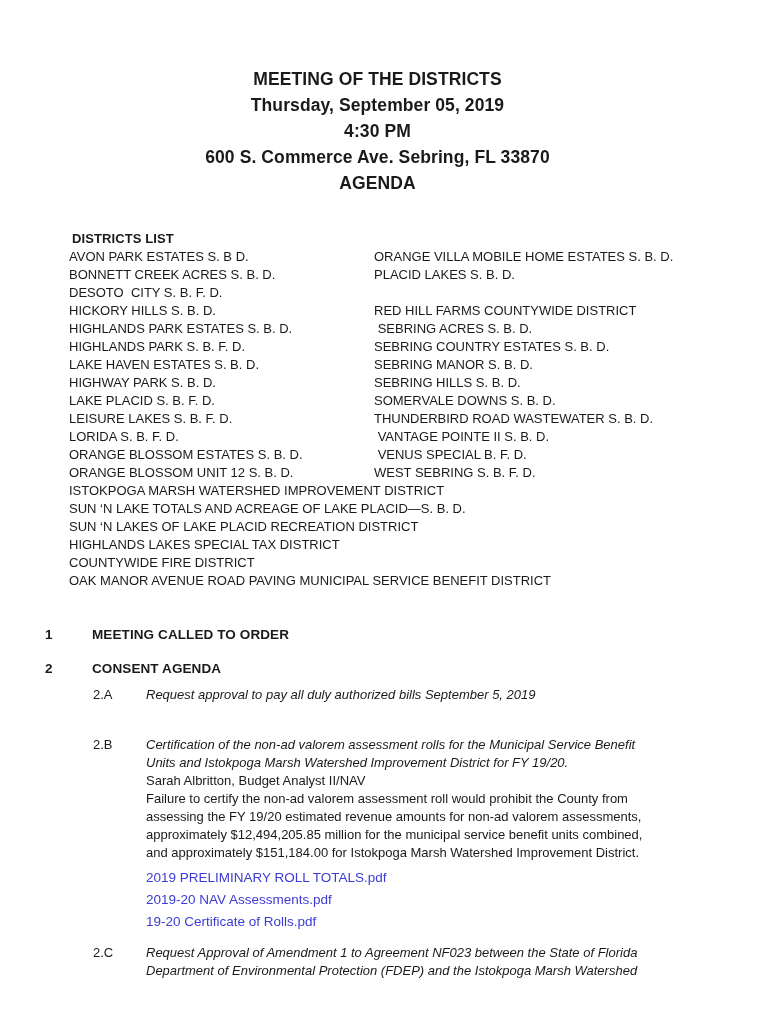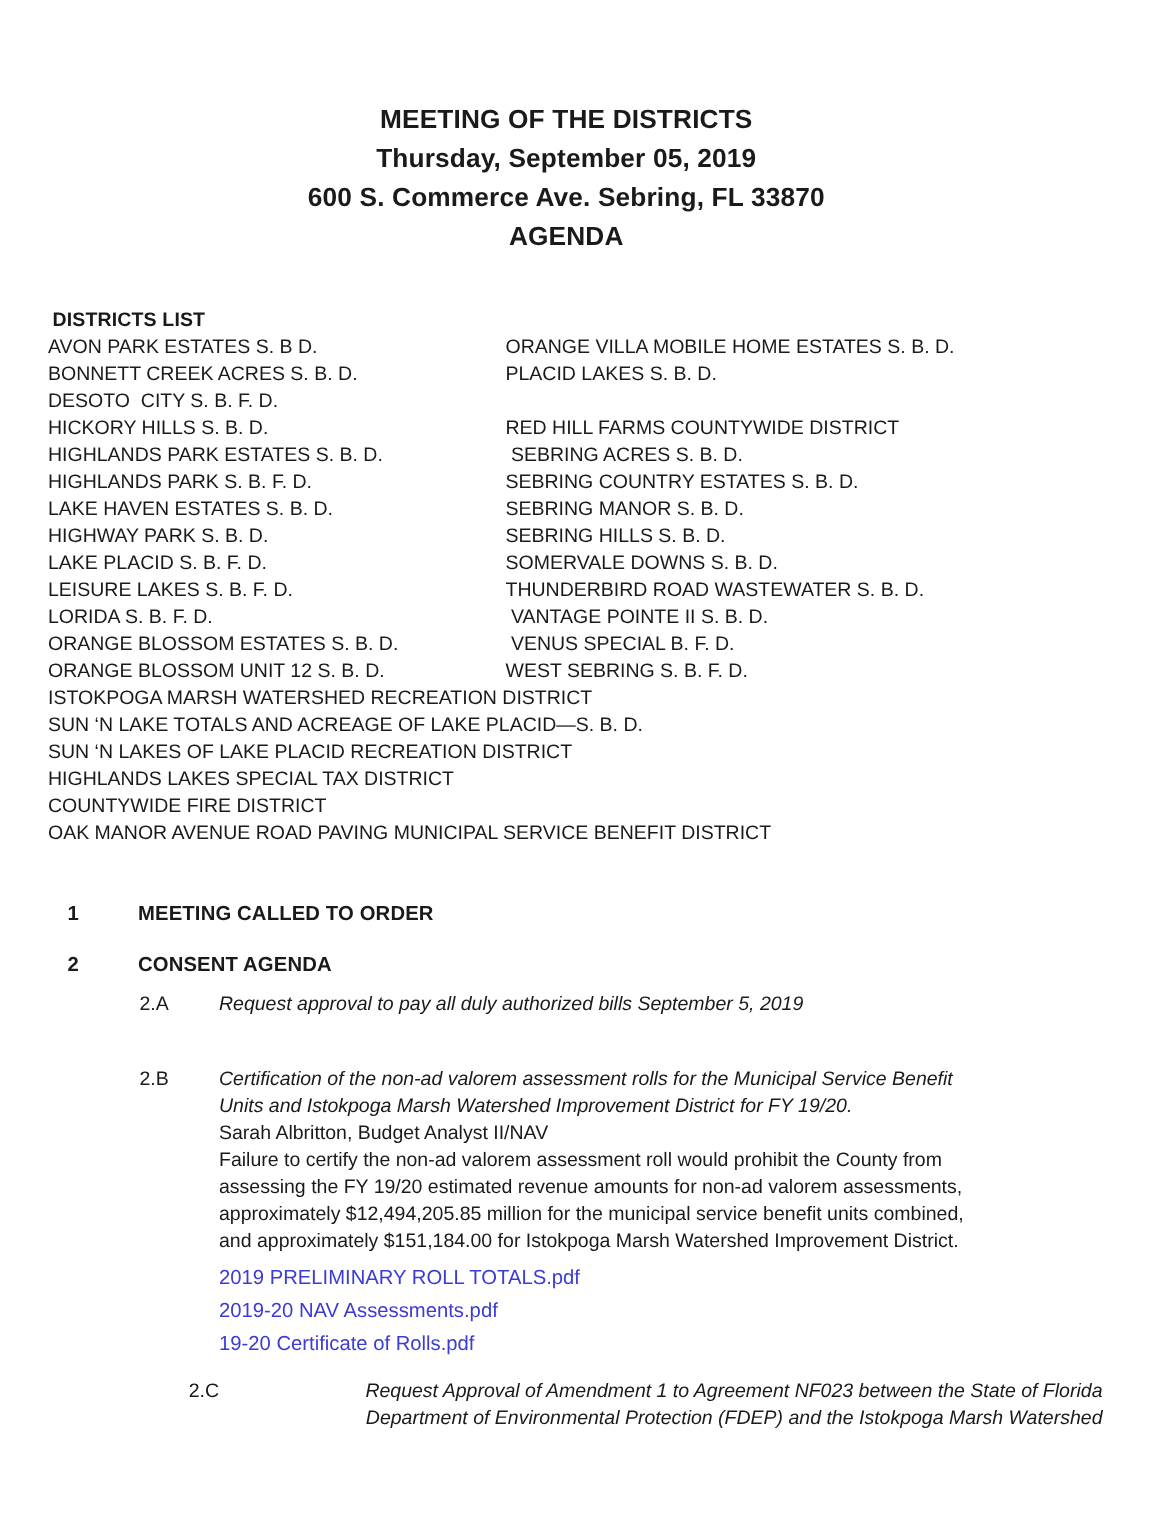--- a/index.html
+++ b/index.html
@@ -16,21 +16,21 @@
   .doc-header{
     padding-top:66px;
     text-align:center;
     font-weight:bold;
     font-size:17.5px;
     line-height:26px;
     letter-spacing:0.1px;
   }
   
   .districts{
-    margin:34px 20px 0 32px;
+    margin:34px 20px 0 69px;
     font-size:13px;
     line-height:18px;
   }
   .districts-heading{
     font-weight:bold;
     padding-left:3px;
     letter-spacing:0.1px;
   }
   .pair-row{
     display:grid;
@@ -52,21 +52,21 @@
   }
   .sec-row.second{margin-top:16px;}
   .items{margin-left:48px;}
   .item-row{
     display:grid;
     grid-template-columns:53px 1fr;
     align-items:start;
   }
   .item-a{margin-top:8px;}
   .item-b{margin-top:32px;}
-  .item-c{margin-top:11px;text-align:right;}
+  .item-c{margin-top:11px;}
   .line{white-space:nowrap;}
   .italic{font-style:italic;}
   .attachments{
     margin-top:5px;
     line-height:22px;
     font-size:13.5px;
   }
   a.attachment{
     display:block;
     color:var(--link-color,#3b3bd6);
@@ -76,20 +76,21 @@
   }
 </style>
 </head>
 <body>
 
 <div class="page">
 
   <header class="doc-header">
     <div>MEETING OF THE DISTRICTS</div>
     <div>Thursday, September 05, 2019</div>
+    <div>4:30 PM</div>
     <div>600 S. Commerce Ave. Sebring, FL 33870</div>
     <div>AGENDA</div>
   </header>
 
   <section class="districts">
     <div class="districts-heading">DISTRICTS LIST</div>
 
     <div class="pair-row">
       <div class="cell">AVON PARK ESTATES S. B D.</div>
       <div class="cell">ORANGE VILLA MOBILE HOME ESTATES S. B. D.</div>
@@ -135,21 +136,21 @@
     </div>
     <div class="pair-row">
       <div class="cell">ORANGE BLOSSOM ESTATES S. B. D.</div>
       <div class="cell"> VENUS SPECIAL B. F. D.</div>
     </div>
     <div class="pair-row">
       <div class="cell">ORANGE BLOSSOM UNIT 12 S. B. D.</div>
       <div class="cell">WEST SEBRING S. B. F. D.</div>
     </div>
 
-    <div class="single-row">ISTOKPOGA MARSH WATERSHED RECREATION DISTRICT</div>
+    <div class="single-row">ISTOKPOGA MARSH WATERSHED IMPROVEMENT DISTRICT</div>
     <div class="single-row">SUN ‘N LAKE TOTALS AND ACREAGE OF LAKE PLACID—S. B. D.</div>
     <div class="single-row">SUN ‘N LAKES OF LAKE PLACID RECREATION DISTRICT</div>
     <div class="single-row">HIGHLANDS LAKES SPECIAL TAX DISTRICT</div>
     <div class="single-row">COUNTYWIDE FIRE DISTRICT</div>
     <div class="single-row">OAK MANOR AVENUE ROAD PAVING MUNICIPAL SERVICE BENEFIT DISTRICT</div>
   </section>
 
   <section class="agenda">
 
     <div class="sec-row">

